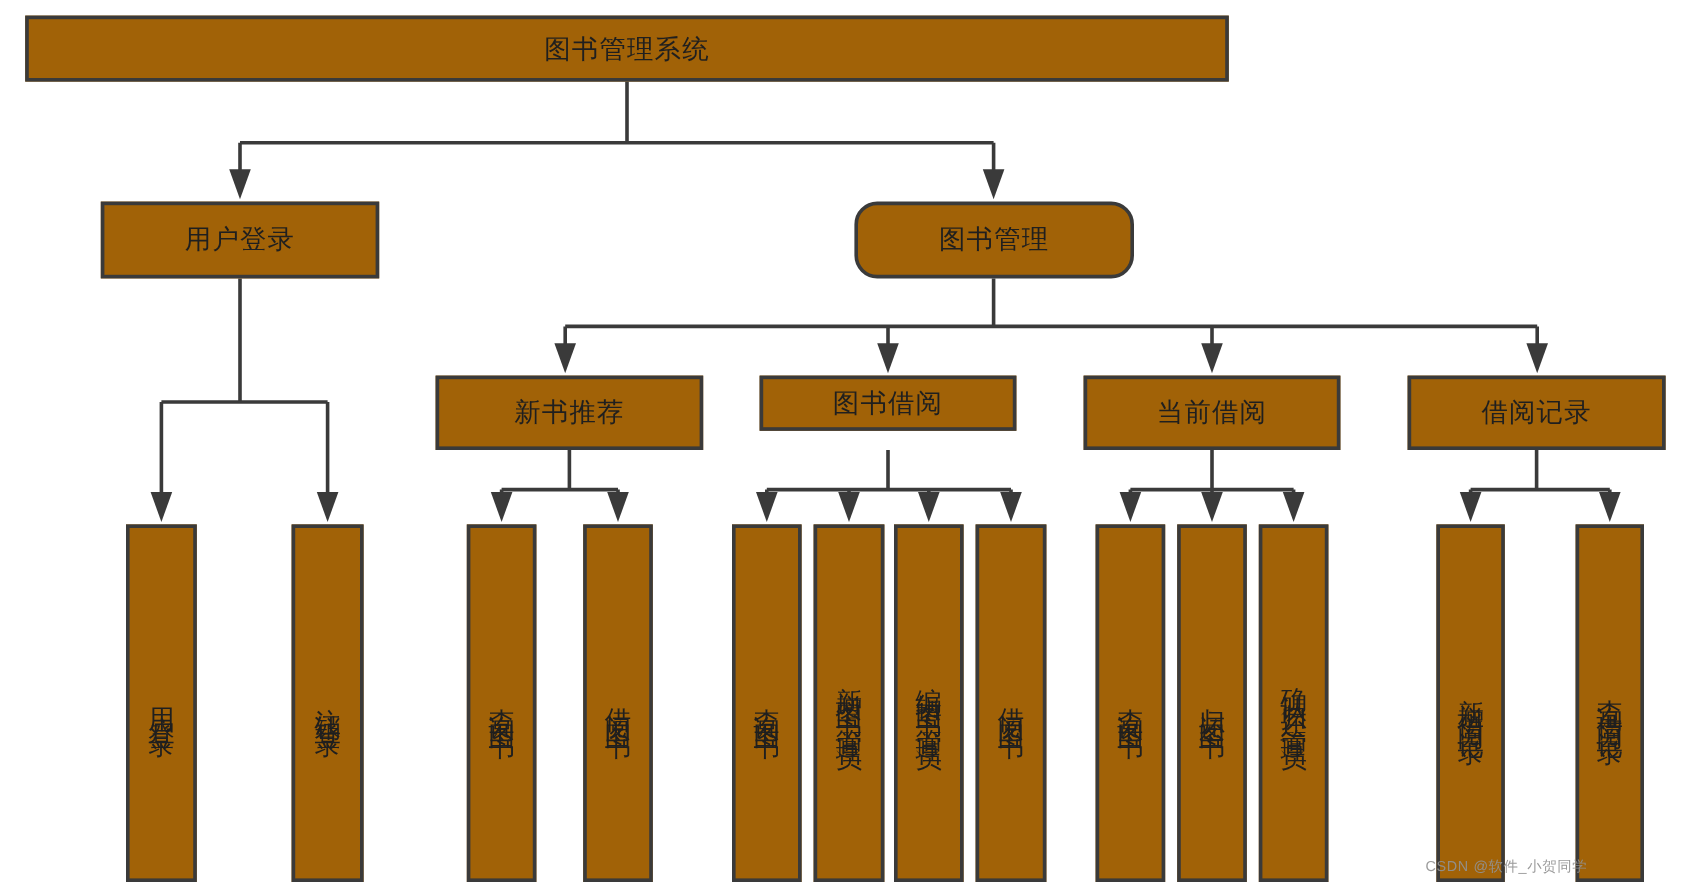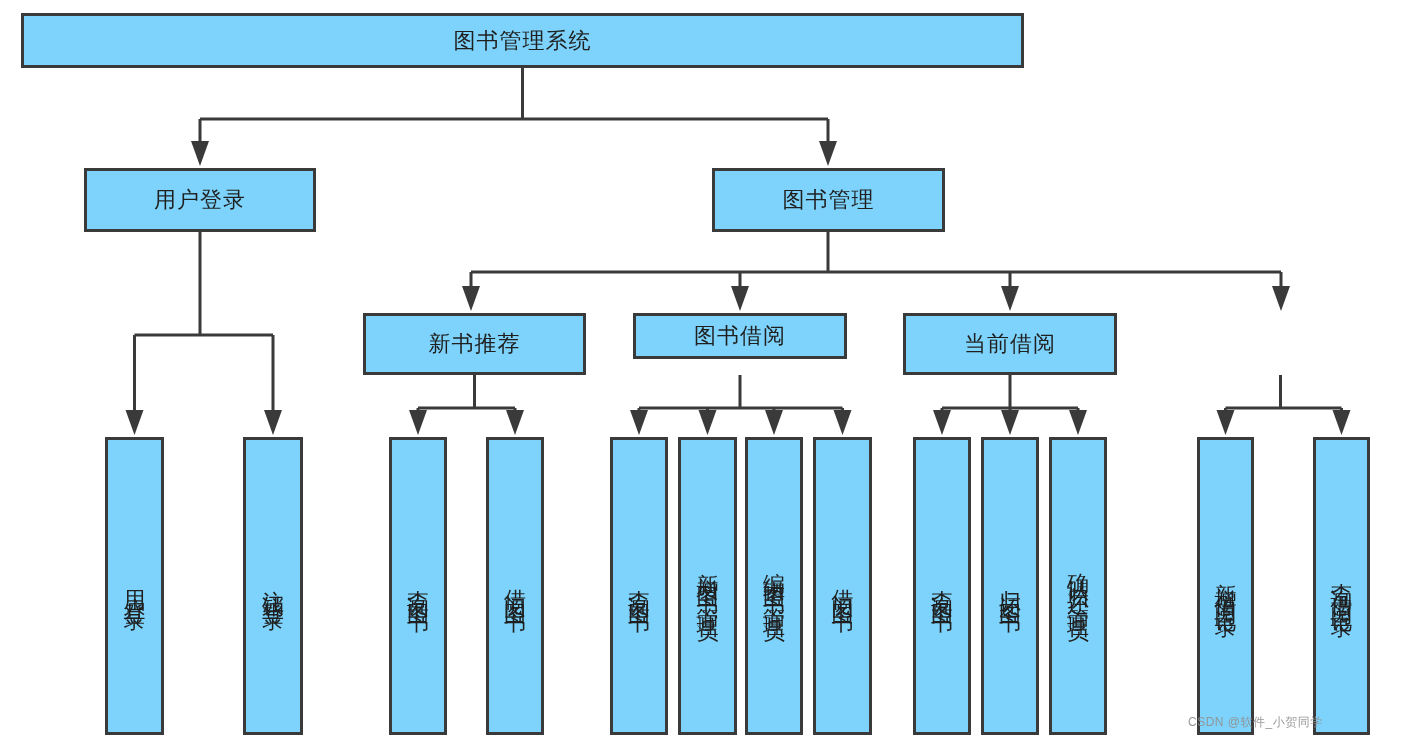--- a/index.html
+++ b/index.html
@@ -8,21 +8,21 @@
     width:1405px;height:747px;
     background:#ffffff;
     font-family:"Liberation Sans","DejaVu Sans",sans-serif;
     overflow:hidden;
   }
   .connectors{position:absolute;left:0;top:0;width:1405px;height:747px;}
   .node{
     position:absolute;
     box-sizing:border-box;
     border:3px solid #3a3a3a;
-    background:#7dd3fc;
+    background:#a16207;
     display:flex;align-items:center;justify-content:center;
     color:#1f1f1f;
   }
   .hbox{font-size:22px;letter-spacing:1px;}
   .vbox{
     writing-mode:vertical-rl;
     text-orientation:mixed;
     font-size:22px;
     letter-spacing:7px;
     line-height:1;
@@ -78,25 +78,26 @@
       <polygon points="1001,410 1019,410 1010,435"></polygon>
       <polygon points="1069,410 1087,410 1078,435"></polygon>
       <polygon points="1216.5,410 1234.5,410 1225.5,435"></polygon>
       <polygon points="1332.5,410 1350.5,410 1341.5,435"></polygon>
     </g>
   </svg>
 
   <div class="node hbox" style="left:21px;top:13px;width:1003px;height:55px;">图书管理系统</div>
 
   <div class="node hbox" style="left:84px;top:168px;width:232px;height:64px;">用户登录</div>
-  <div class="node hbox" style="left:712px;top:168px;width:233px;height:64px;">图书管理</div>
+  <div class="node hbox" style="left:712px;top:168px;width:233px;height:64px;border-radius:19px;">图书管理</div>
 
   <div class="node hbox" style="left:363px;top:313px;width:223px;height:62px;">新书推荐</div>
   <div class="node hbox" style="left:633px;top:313px;width:214px;height:46px;">图书借阅</div>
   <div class="node hbox" style="left:903px;top:313px;width:214px;height:62px;">当前借阅</div>
+  <div class="node hbox" style="left:1173px;top:313px;width:215px;height:62px;">借阅记录</div>
 
   <div class="node vbox" style="left:105px;top:437px;width:59px;height:298px;">用户登录</div>
   <div class="node vbox" style="left:243px;top:437px;width:60px;height:298px;">注销登录</div>
 
   <div class="node vbox" style="left:389px;top:437px;width:58px;height:298px;">查询图书</div>
   <div class="node vbox" style="left:486px;top:437px;width:58px;height:298px;">借阅图书</div>
 
   <div class="node vbox" style="left:610px;top:437px;width:58px;height:298px;">查询图书</div>
   <div class="node vbox" style="left:678px;top:437px;width:59px;height:298px;">新增图书（管理员）</div>
   <div class="node vbox" style="left:745px;top:437px;width:58px;height:298px;">编辑图书（管理员）</div>

